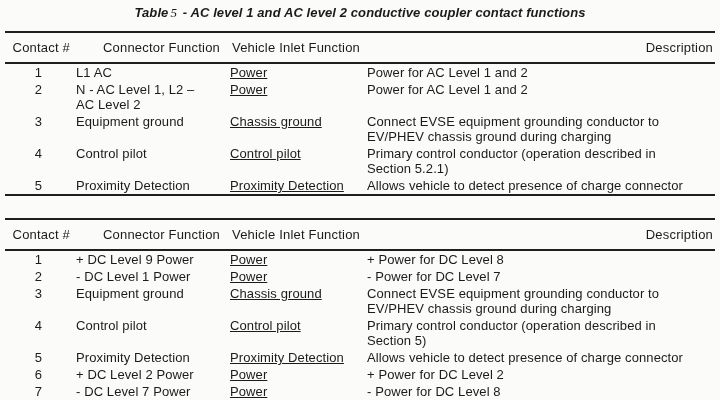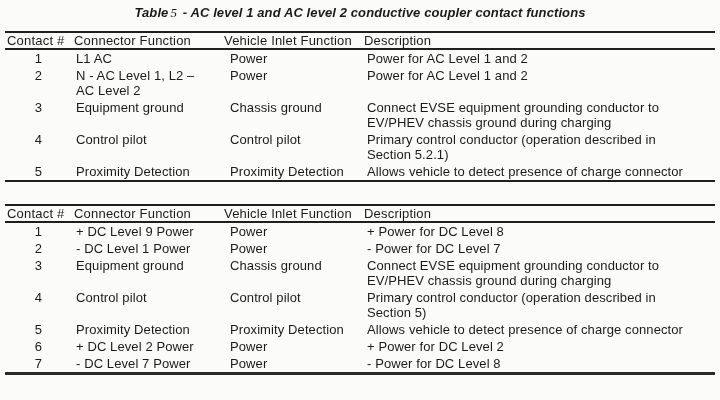--- a/index.html
+++ b/index.html
@@ -34,38 +34,38 @@
   table#ac-table { margin-top: 11px; border-bottom: 2px solid #1f1f1f; }
   table#dc-table { margin-top: 22px; border-bottom: 3px solid #2a2a2a; }
   col.col-contact { width: 67px; }
   col.col-connector { width: 150px; }
   col.col-inlet { width: 140px; }
   col.col-description { width: 353px; }
   .contact-table th {
     font-weight: 400;
     font-size: 13px;
     line-height: 15px;
-    padding: 0 2px;
-    text-align: left;
+    padding: 7px 2px;
+    text-align: right;
     border-bottom: 2px solid #1f1f1f;
     letter-spacing: 0.2px;
     white-space: nowrap;
     overflow: hidden;
   }
   .contact-table td {
     font-size: 13px;
     line-height: 15px;
     vertical-align: top;
     padding: 1px 2px;
     white-space: pre-line;
     letter-spacing: 0.1px;
   }
   .contact-table td.c0 { text-align: center; }
   .contact-table td.c1 { padding-left: 4px; }
-  .contact-table td.c2 { padding-left: 8px; }
+  .contact-table td.c2 { padding-left: 8px; text-decoration: underline; }
   .contact-table td.c3 { padding-left: 5px; }
 </style>
 </head>
 <body>
 
 <div class="doc-title">
   <span>Table</span><span class="title-number">5</span> <span>- AC level 1 and AC level 2 conductive coupler contact functions</span>
 </div>
 
 <table class="contact-table" id="ac-table">

